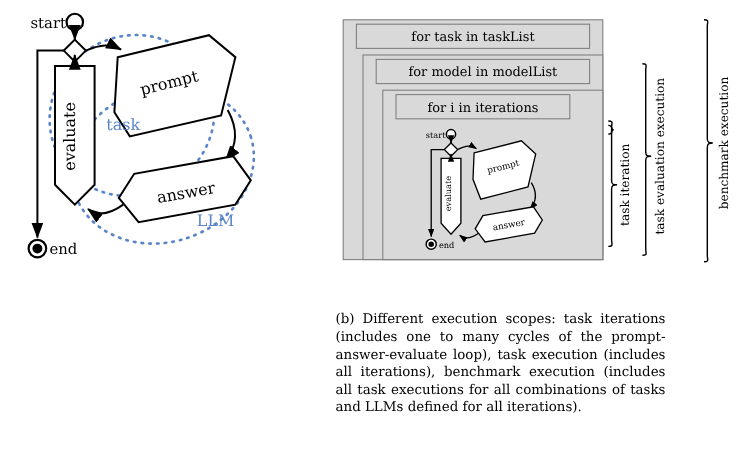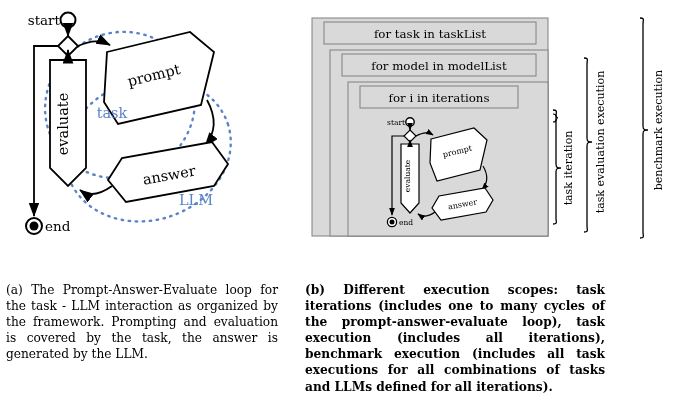--- a/index.html
+++ b/index.html
@@ -28,21 +28,21 @@
 
   .caption {
     position: absolute;
     font-size: 12.2px;
     line-height: 1.32;
     text-align: justify;
     text-justify: inter-word;
     hyphens: manual;
   }
   .cap-a { left: 6px; top: 282px; width: 272px; }
-  .cap-b { left: 305px; top: 282px; width: 300px; font-weight: bold; }
+  .cap-b { left: 305px; top: 282px; width: 300px; }
 
   svg { display: block; }
   .lbl {
     font-family: "DejaVu Serif", serif;
     fill: #000000;
   }
   .lbl-blue { fill: #5a84c8; }
 </style>
 </head>
 <body>
@@ -157,16 +157,15 @@
       <path d="M280,58 C285,58 283,60 283,64 L283,138 C283,142 285,142 288,142
                C285,142 283,142 283,146 L283,226 C283,230 285,232 280,232" fill="none" stroke="#000" stroke-width="1.3"></path>
       <text class="lbl" x="300" y="142" font-size="11" text-anchor="middle" transform="rotate(-90 300 142)">task evaluation execution</text>
 
       <path d="M336,18 C341,18 339,20 339,24 L339,126 C339,130 341,130 344,130
                C341,130 339,130 339,134 L339,232 C339,236 341,238 336,238" fill="none" stroke="#000" stroke-width="1.3"></path>
       <text class="lbl" x="358" y="130" font-size="11" text-anchor="middle" transform="rotate(-90 358 130)">benchmark execution</text>
     </svg>
   </div>
 
-  <div class="caption cap-a">(a) The Prompt-Answer-Evaluate loop for the task - LLM interaction as organized by the framework. Prompting and evaluation is covered by the task, the answer is generated by the LLM.</div>
   <div class="caption cap-b">(b) Different execution scopes: task iterations (includes one to many cycles of the prompt-answer-evaluate loop), task execution (includes all iterations), benchmark execution (includes all task executions for all combinations of tasks and LLMs defined for all iterations).</div>
 
 </div>
 
 </body></html>

